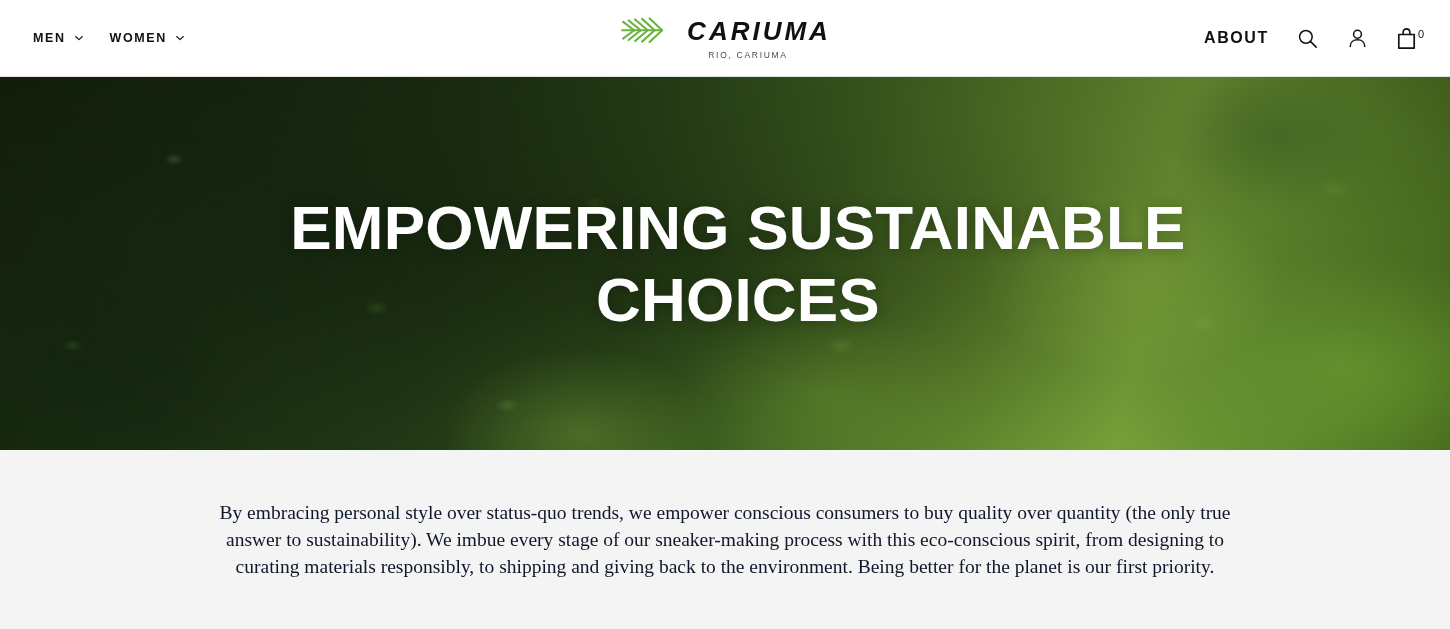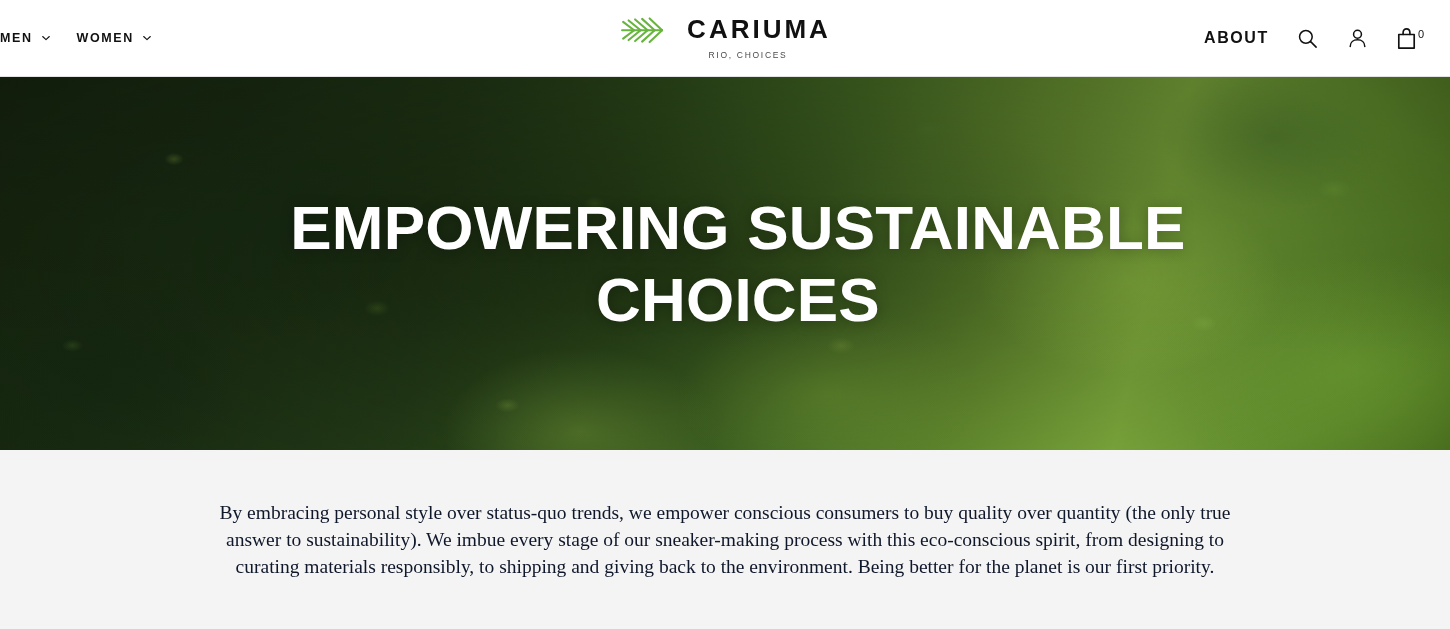--- a/index.html
+++ b/index.html
@@ -33,20 +33,21 @@
     display: flex;
     align-items: center;
     position: relative;
     z-index: 20;
   }
 
   .nav-left {
     display: flex;
     align-items: center;
     gap: 26px;
+    padding-left: 33px;
     flex: 0 0 auto;
   }
 
   .nav-item {
     display: flex;
     align-items: center;
     gap: 8px;
     cursor: pointer;
     background: none;
     border: none;
@@ -80,22 +81,23 @@
     transform: translate(-50%, -50%);
     display: flex;
     flex-direction: column;
     align-items: center;
     cursor: pointer;
     text-decoration: none;
   }
 
   .logo-row {
     display: flex;
-    align-items: flex-start;
+    align-items: flex-end;
     gap: 24px;
+    font-style: italic;
   }
 
   .logo-mark {
     width: 44px;
     height: 28px;
     display: block;
   }
 
   .logo-wordmark {
     font-size: 26px;
@@ -302,21 +304,21 @@
               <path d="M21.5 14 L9.5 4.2"></path>
               <path d="M21.5 14 L9.5 23.8"></path>
               <path d="M15 14 L4 5.6"></path>
               <path d="M15 14 L4 22.4"></path>
             </g>
             <path d="M43 14 L3 14" fill="none" stroke="#69b43f" stroke-width="2.1" stroke-linecap="round"></path>
           </svg>
         </span>
         <span class="logo-wordmark">CARIUMA</span>
       </span>
-      <span class="logo-tagline">RIO, CHOICES</span>
+      <span class="logo-tagline">RIO, CARIUMA</span>
     </a>
 
     <nav class="nav-right">
 
       <a class="about-link">ABOUT</a>
 
       <button class="icon-btn">
         <span>
           <svg viewBox="0 0 24 24" width="23" height="23" aria-hidden="true">
             <circle cx="10.3" cy="10.3" r="6.6" fill="none" stroke="#111111" stroke-width="1.6"></circle>

